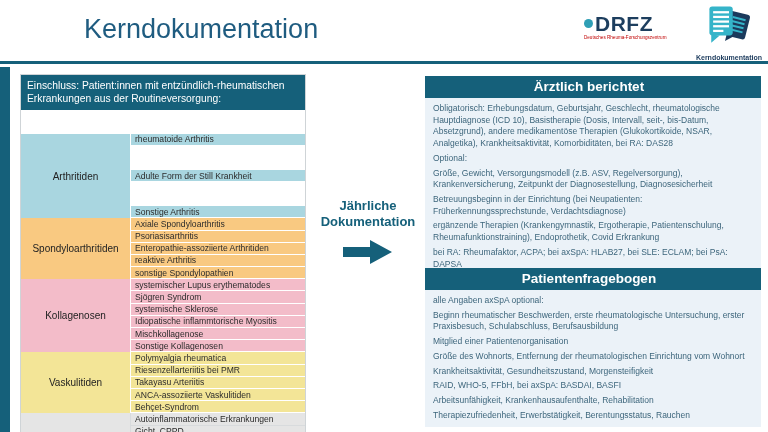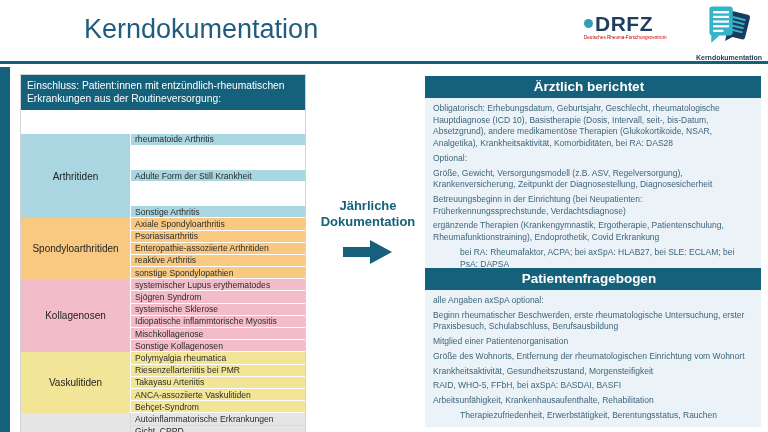--- a/index.html
+++ b/index.html
@@ -47,21 +47,21 @@
   
   .panel{position:absolute;left:425px;width:336px;}
   .panel-1{top:76px;}
   .panel-2{top:268px;}
   .panel-header{background:#15607a;color:#fff;text-align:center;font-weight:bold;font-size:13.5px;
                 padding:3px 8px 4px 0;}
   .panel-body{background:#ebf2f8;padding:5px 8px 6px 8px;font-size:8.5px;color:#3c657b;}
   .panel-1 .panel-body{min-height:147px;}
   .panel-2 .panel-body{min-height:113px;}
   .panel-body p{margin:0 0 3px 0;line-height:1.38;}
-  .panel-body p:last-child{margin-bottom:0;margin-left:27px;}
+  .panel-body p:last-child{margin-bottom:0;}
 </style>
 </head>
 <body>
 
 <div class="slide">
 
   <div class="title">Kerndokumentation</div>
 
   <div class="drfz">
     <div class="drfz-row">

